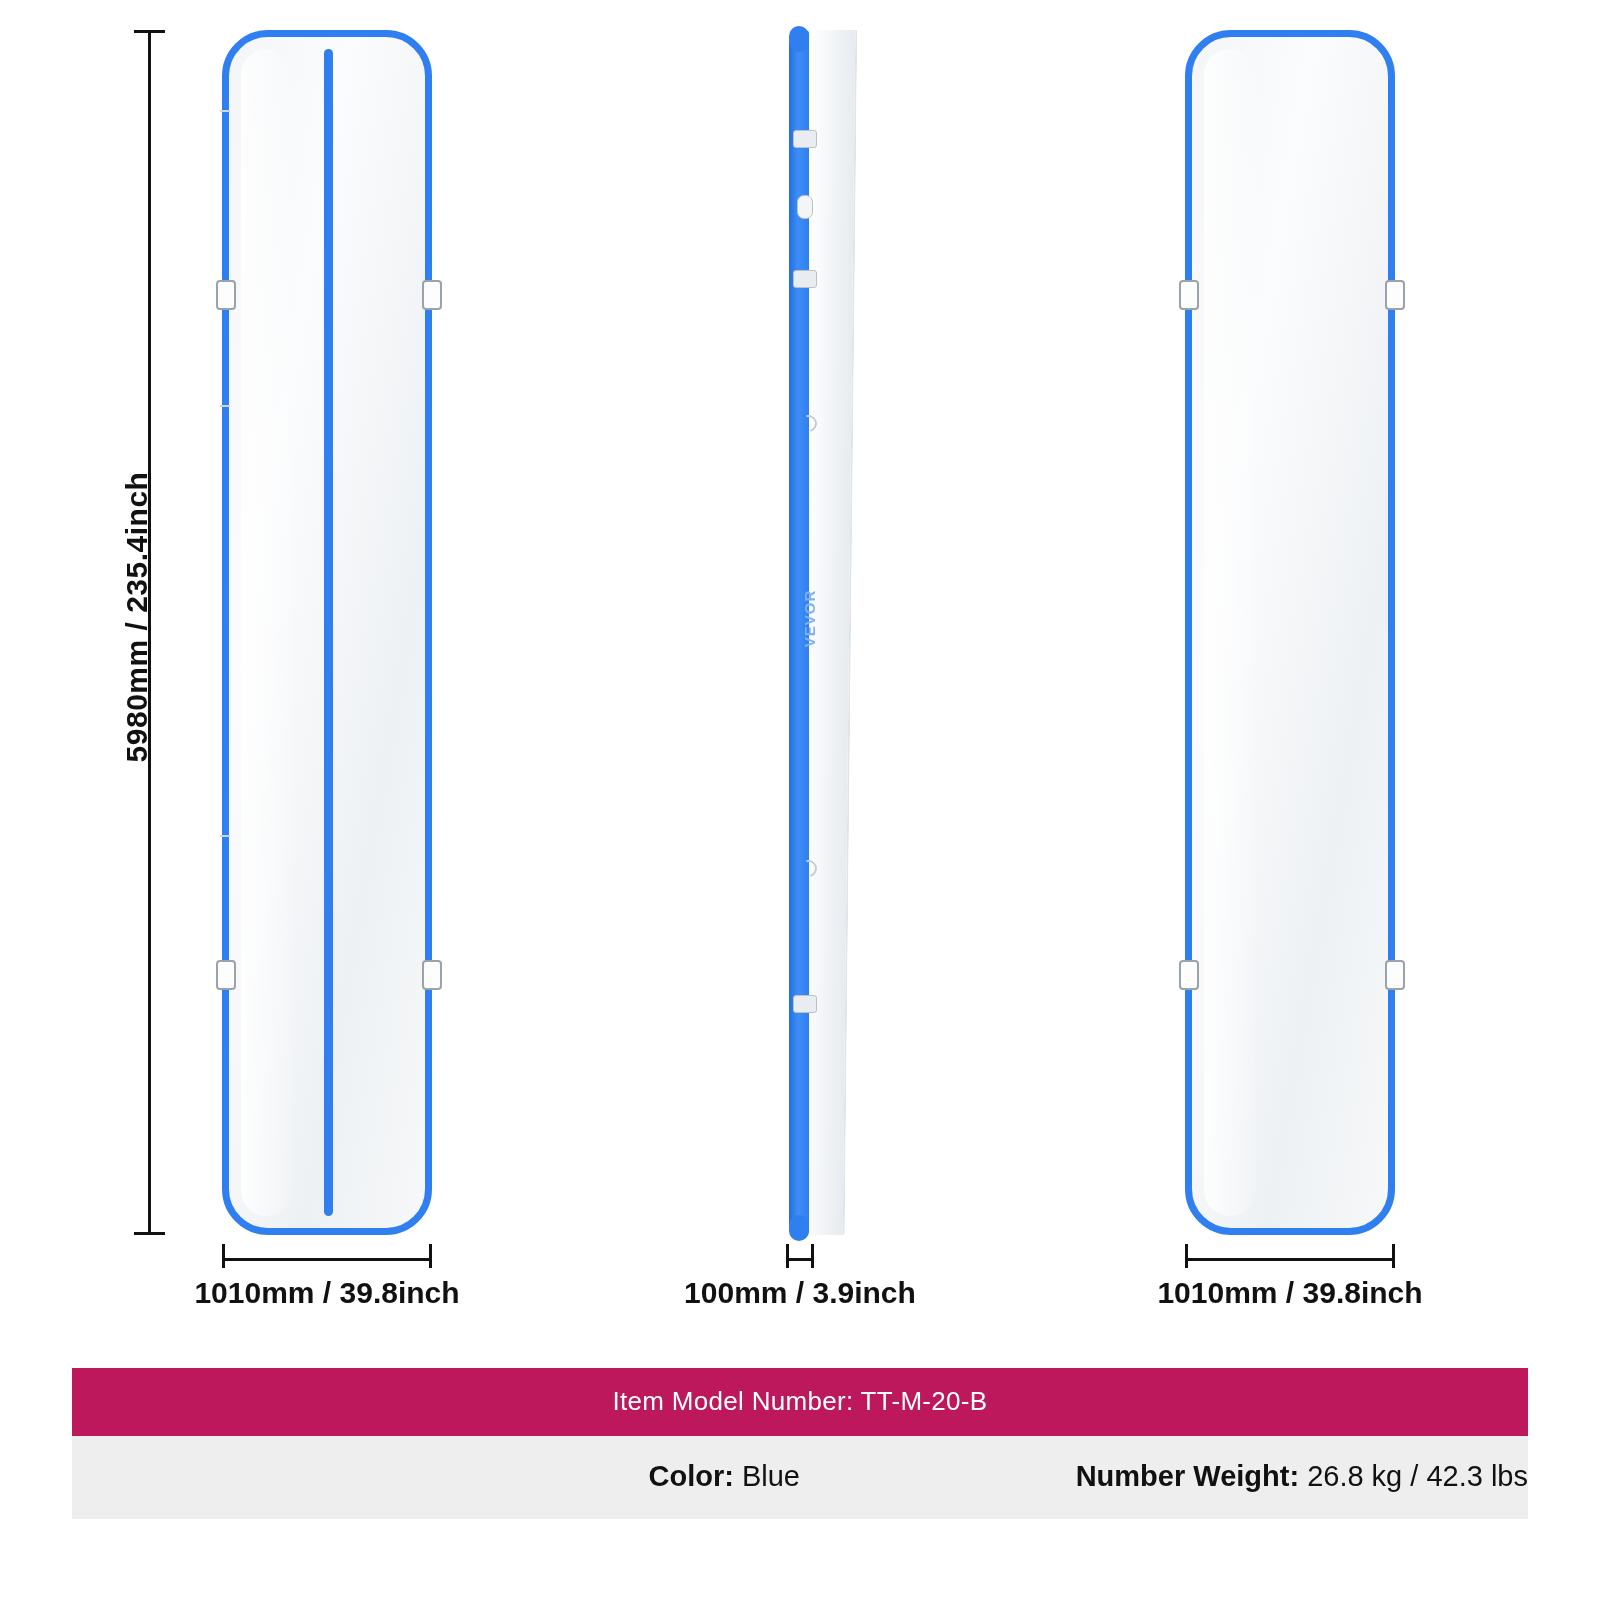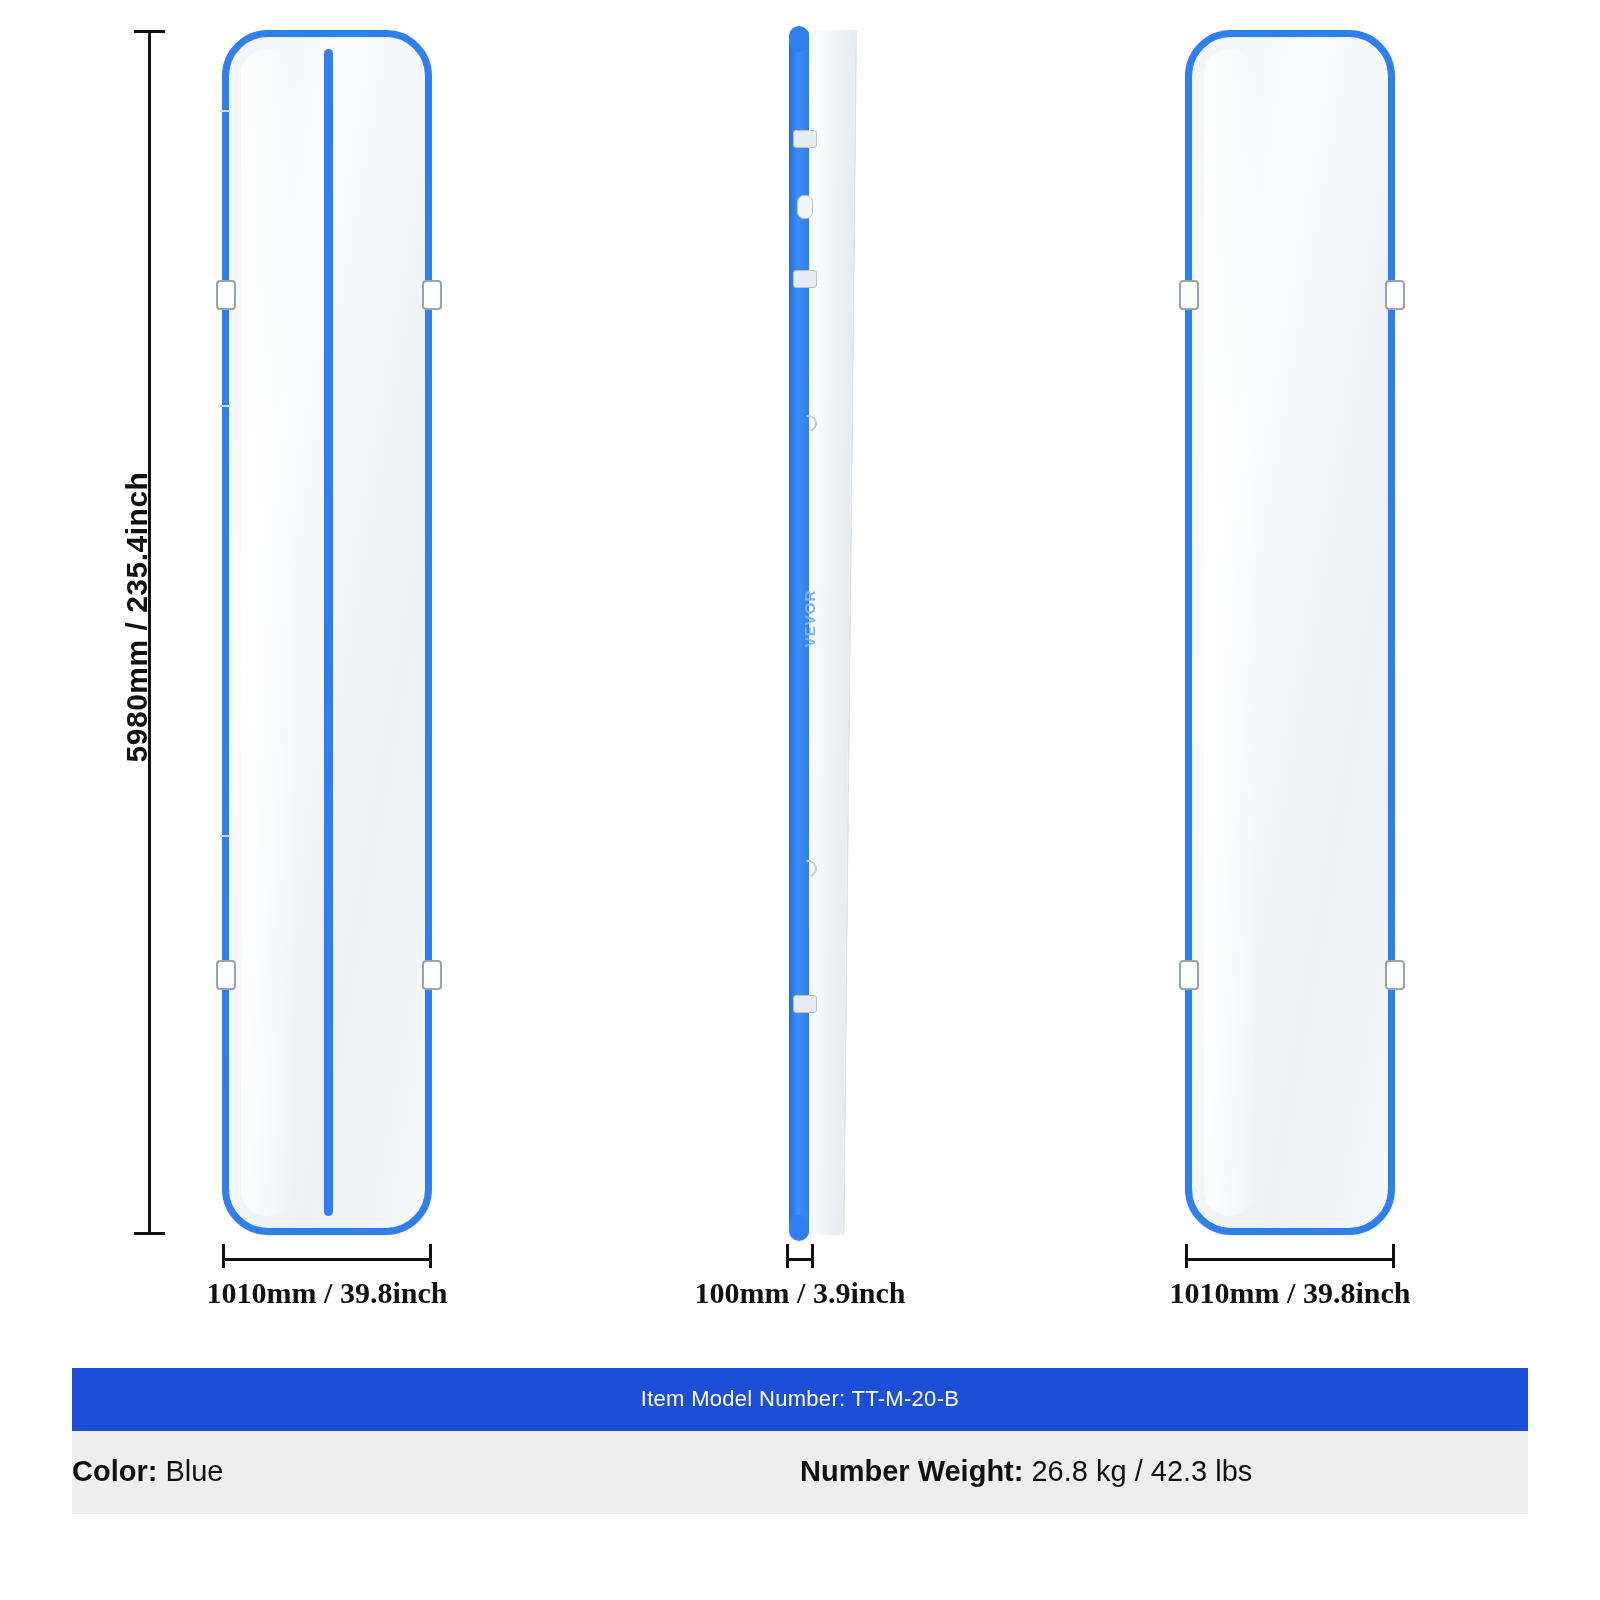--- a/index.html
+++ b/index.html
@@ -177,21 +177,20 @@
     font-weight: bold;
     letter-spacing: 1px;
     color: #7fb0ee;
     white-space: nowrap;
   }
 
   
   .hdim {
     position: absolute;
     height: 60px;
-    font-family: Liberation Serif, serif;
   }
   .hdim .line {
     position: absolute;
     left: 0;
     top: 10px;
     height: 3px;
     width: 100%;
     background: #111;
   }
   .hdim .cap {
@@ -215,36 +214,36 @@
   }
 
   
   .info {
     position: absolute;
     left: 72px;
     top: 1368px;
     width: 1456px;
   }
   .info .model-bar {
-    background: #1d4ed8;
+    background: #be185d;
     color: #ffffff;
     text-align: center;
-    font-size: 22px;
+    font-size: 26px;
     padding: 18px 0 19px 0;
     letter-spacing: 0.3px;
   }
   .info .spec-bar {
     background: #eeeeee;
     display: flex;
     align-items: center;
     padding: 24px 0 26px 0;
   }
   .info .spec {
     flex: 1;
-    text-align: left;
+    text-align: right;
     font-size: 29px;
     color: #111;
     white-space: nowrap;
   }
   .info .spec b {
     font-weight: bold;
   }
 </style>
 </head>
 <body>

